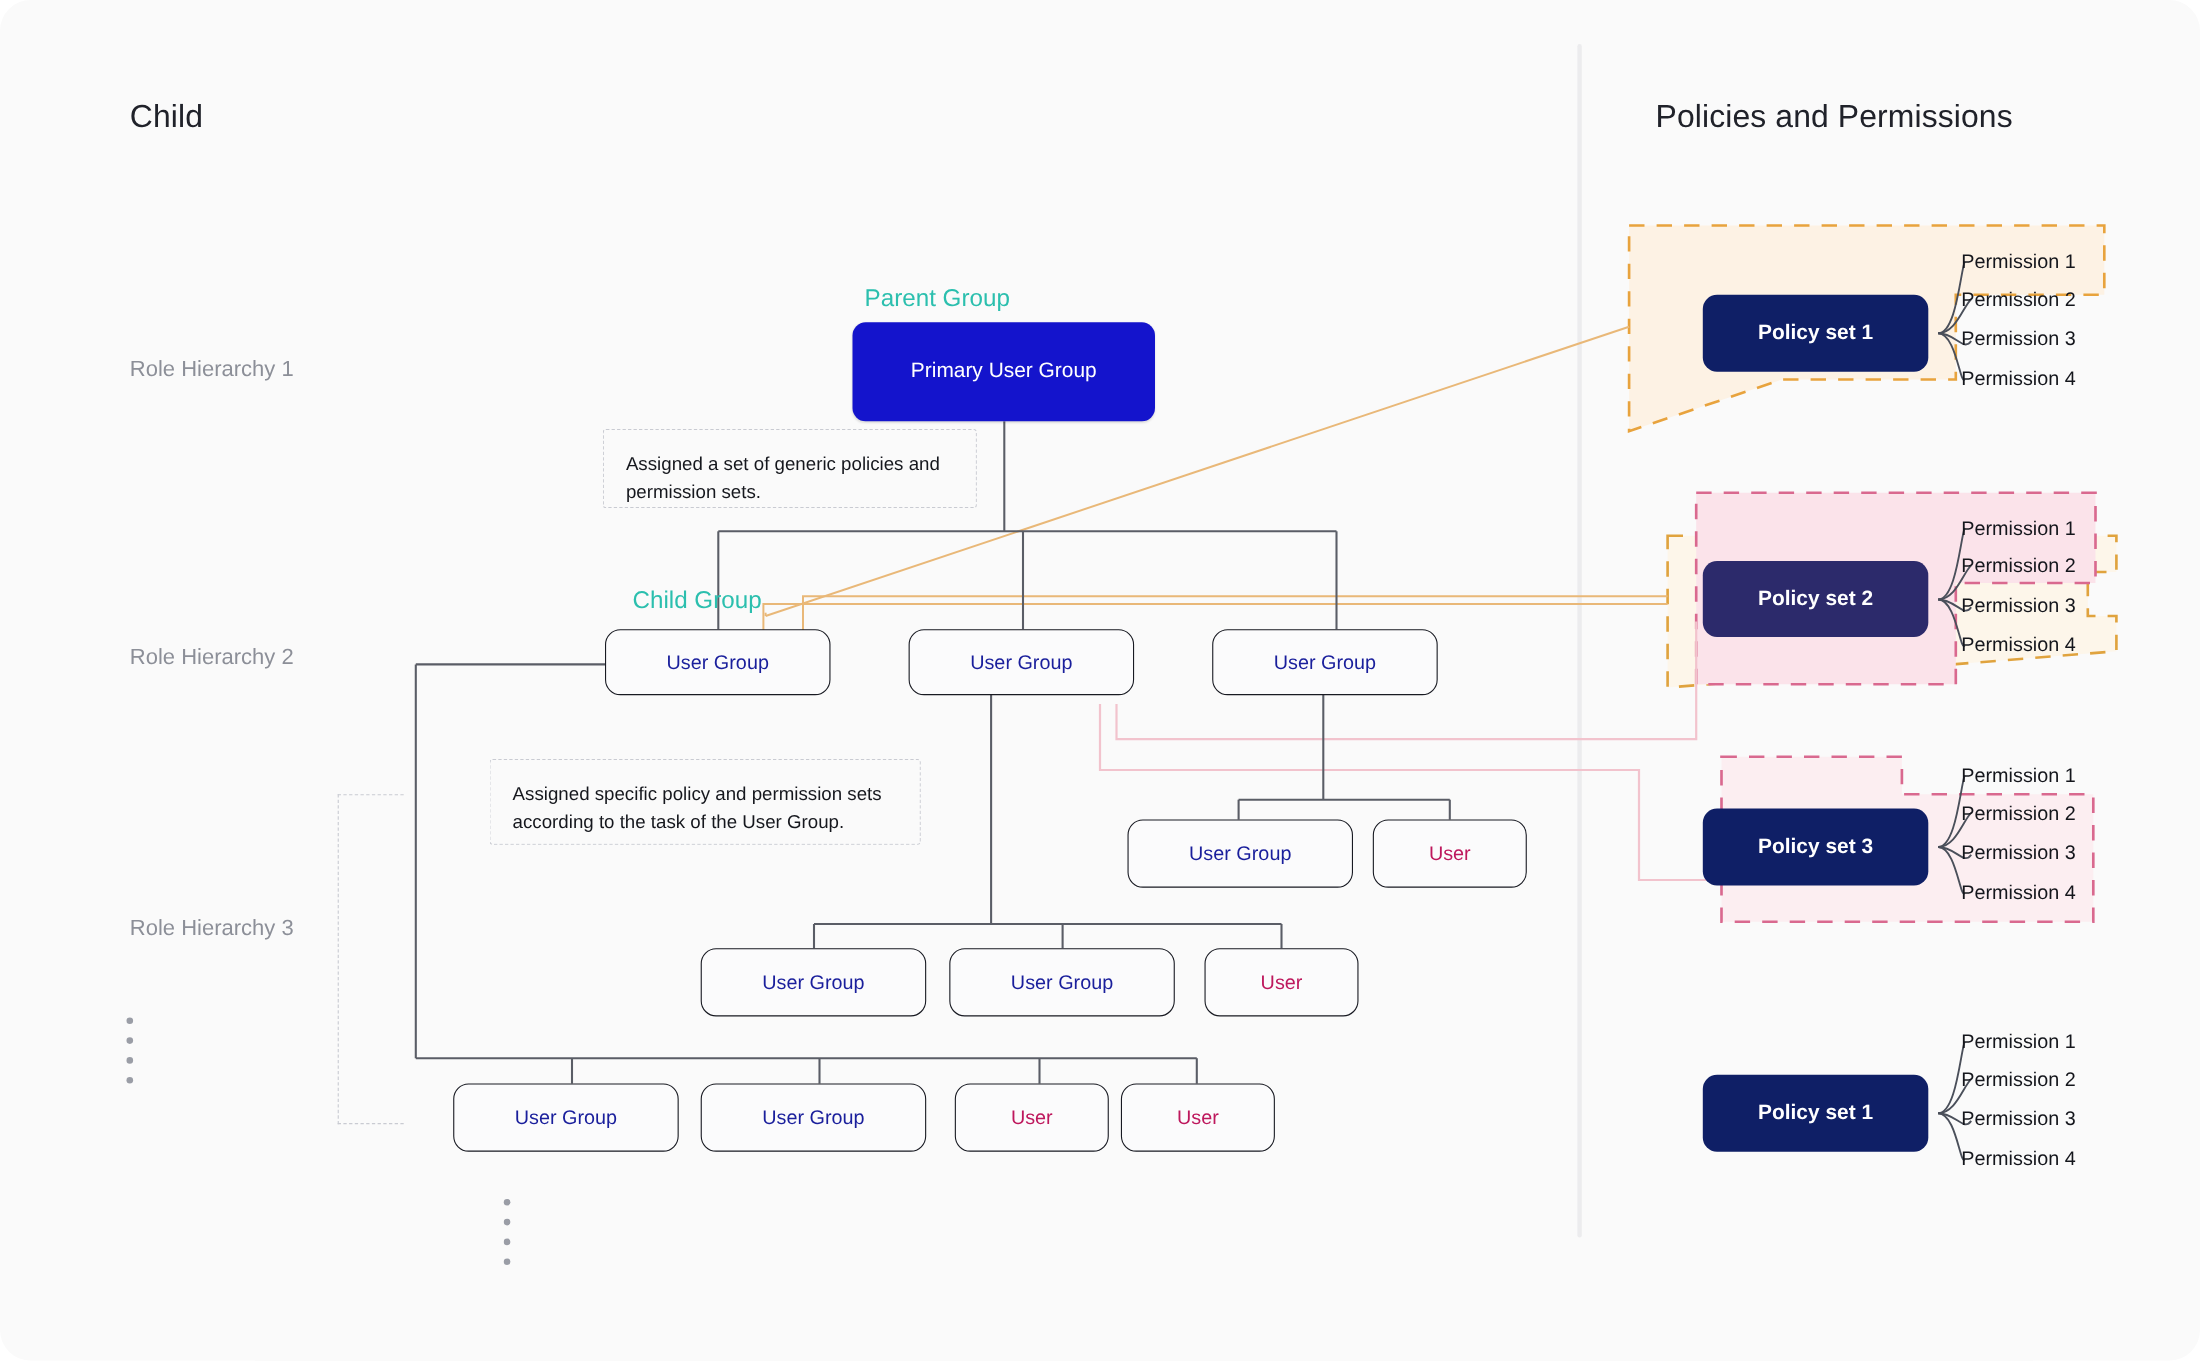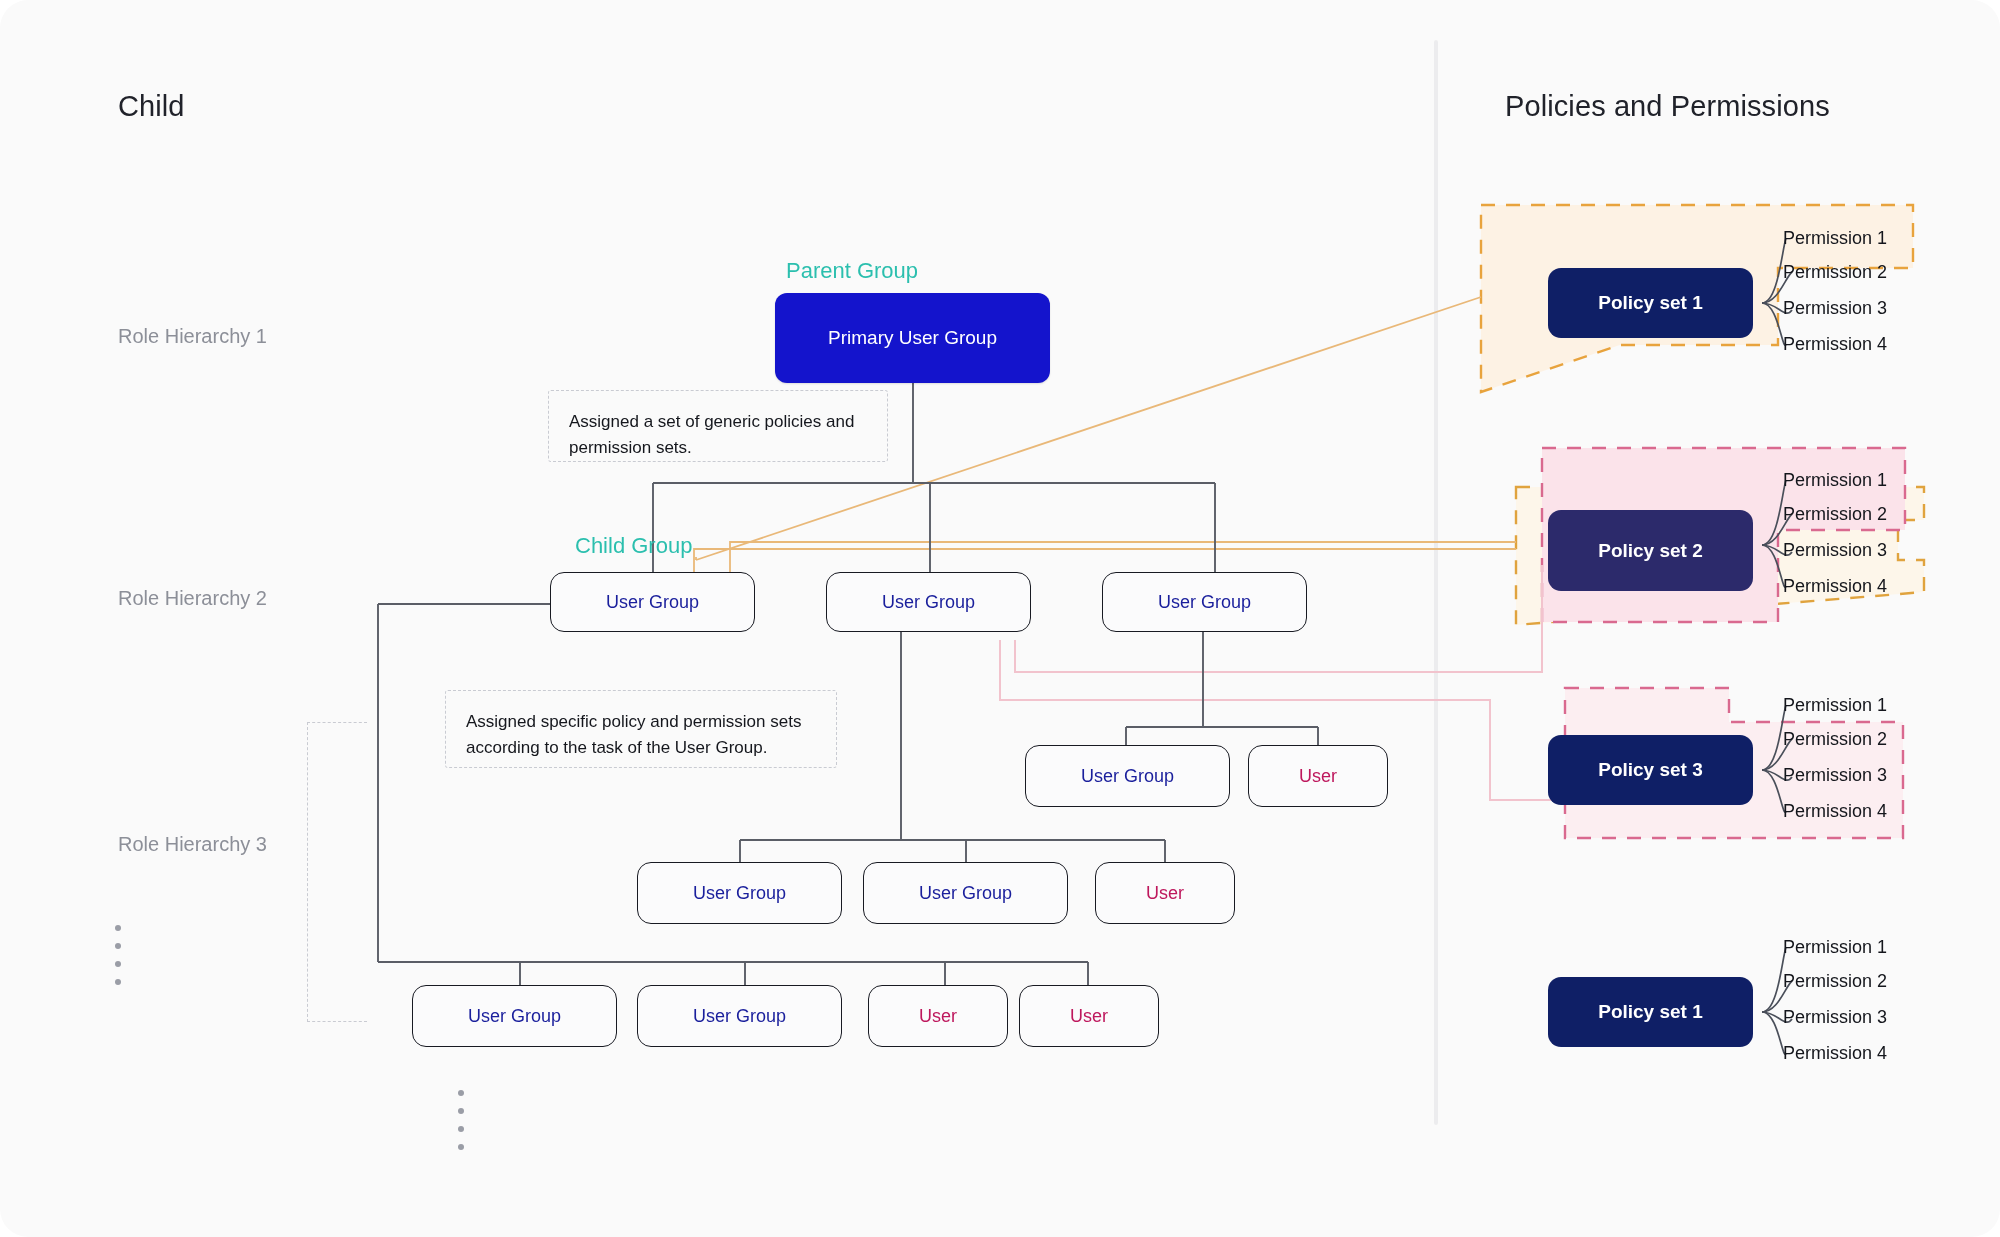--- a/index.html
+++ b/index.html
@@ -271,21 +271,21 @@
   </div>
 
   <div class="policy-box" style="left:1548px; top:268px; width:205px; height:70px;">
     <span>Policy set 1</span>
   </div>
   <div class="perm" style="left:1783px; top:228px;">Permission 1</div>
   <div class="perm" style="left:1783px; top:262px;">Permission 2</div>
   <div class="perm" style="left:1783px; top:298px;">Permission 3</div>
   <div class="perm" style="left:1783px; top:334px;">Permission 4</div>
 
-  <div class="policy-box violet" style="left:1548px; top:510px; width:205px; height:81px;">
+  <div class="policy-box violet" style="left:1548px; top:510px; width:205px; height:69px;">
     <span>Policy set 2</span>
   </div>
   <div class="perm" style="left:1783px; top:470px;">Permission 1</div>
   <div class="perm" style="left:1783px; top:504px;">Permission 2</div>
   <div class="perm" style="left:1783px; top:540px;">Permission 3</div>
   <div class="perm" style="left:1783px; top:576px;">Permission 4</div>
 
   <div class="policy-box" style="left:1548px; top:735px; width:205px; height:70px;">
     <span>Policy set 3</span>
   </div>

